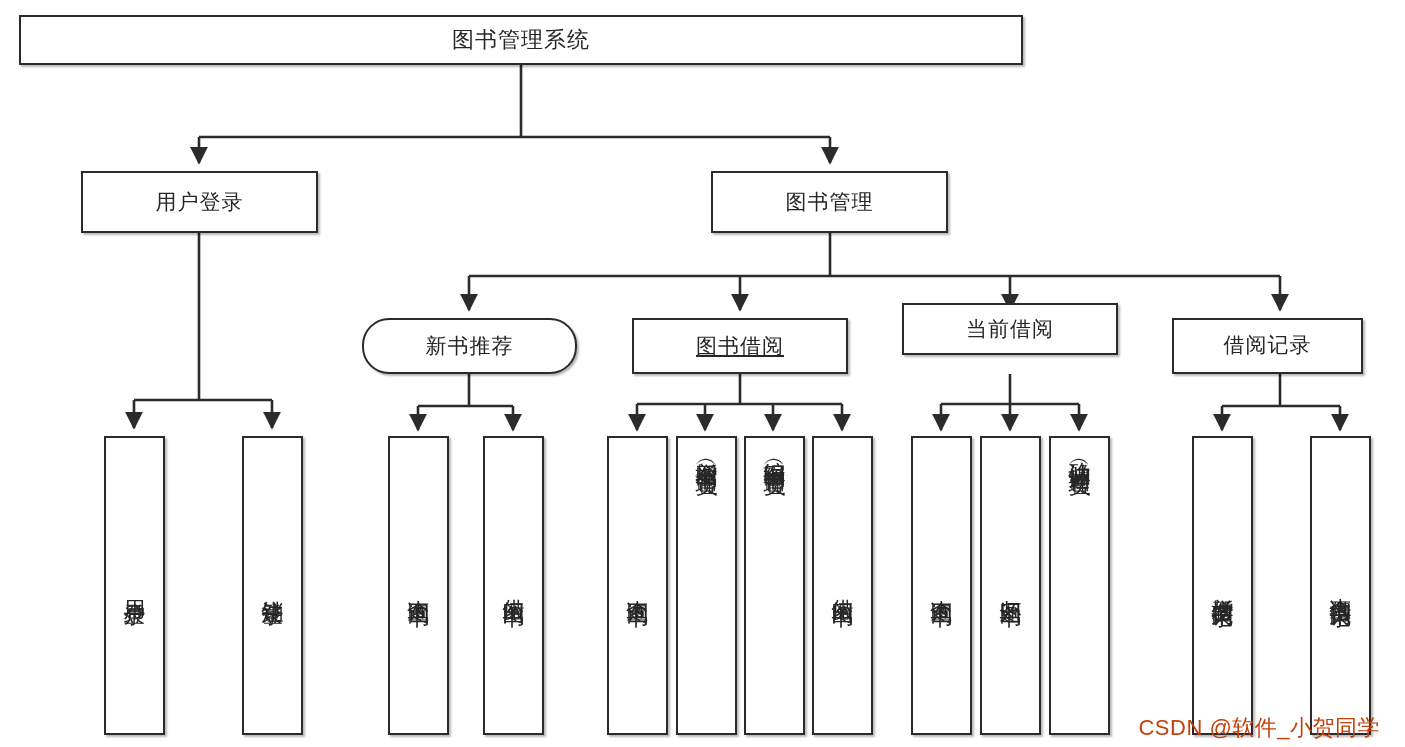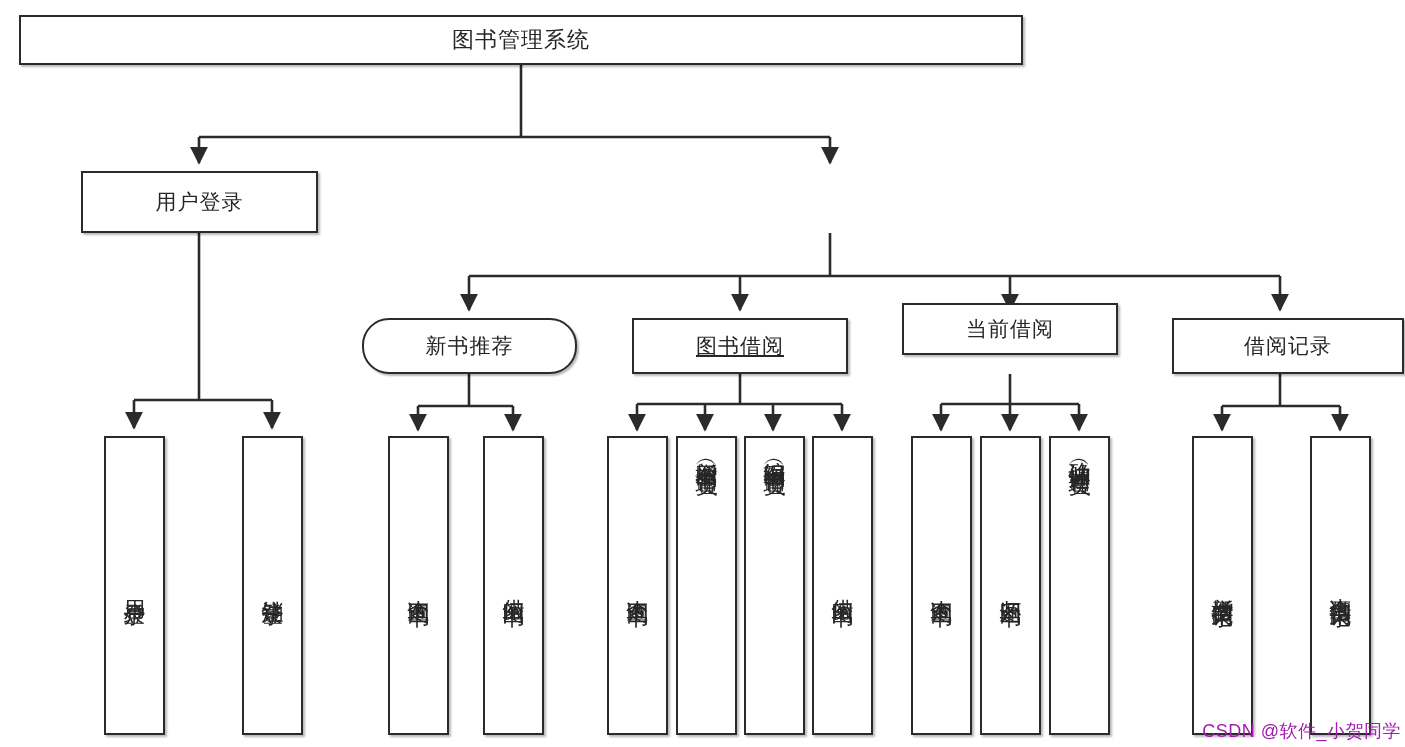--- a/index.html
+++ b/index.html
@@ -57,24 +57,24 @@
     letter-spacing: 2px;
     white-space: nowrap;
     color: #262626;
   }
   .node.vert.centered {
     align-items: center;
     padding-top: 0;
   }
   .watermark {
     position: absolute;
-    right: 4px;
+    right: 25px;
     bottom: 4px;
-    font-size: 18px;
-    color: #a21caf;
+    font-size: 22px;
+    color: #c2410c;
     letter-spacing: 0.5px;
     white-space: nowrap;
   }
 </style>
 </head>
 <body>
 
 <div id="canvas">
 
   <svg class="connectors" viewBox="0 0 1405 747" xmlns="http://www.w3.org/2000/svg">
@@ -127,31 +127,34 @@
     </g>
   </svg>
 
   <div class="node horiz root" style="left:19px; top:15px; width:1004px; height:50px;">
     <span>图书管理系统</span>
   </div>
 
   <div class="node horiz" style="left:81px; top:171px; width:237px; height:62px;">
     <span>用户登录</span>
   </div>
+  <div class="node horiz" style="left:711px; top:171px; width:237px; height:62px;">
+    <span>图书管理</span>
+  </div>
 
   <div class="node horiz" style="left:362px; top:318px; width:215px; height:56px;border-radius:27px;">
     <span>新书推荐</span>
   </div>
   <div class="node horiz" style="left:632px; top:318px; width:216px; height:56px;text-decoration:underline;">
     <span>图书借阅</span>
   </div>
   <div class="node horiz" style="left:902px; top:303px; width:216px; height:52px;">
     <span>当前借阅</span>
   </div>
-  <div class="node horiz" style="left:1172px; top:318px; width:232px; height:56px;">
+  <div class="node horiz" style="left:1172px; top:318px; width:191px; height:56px;font-family:Liberation Serif, serif;">
     <span>借阅记录</span>
   </div>
 
   <div class="node vert centered" style="left:104px; top:436px; width:61px; height:299px;">
     <span class="vlabel">用户登录</span>
   </div>
   <div class="node vert centered" style="left:242px; top:436px; width:61px; height:299px;">
     <span class="vlabel">注销登录</span>
   </div>
 

